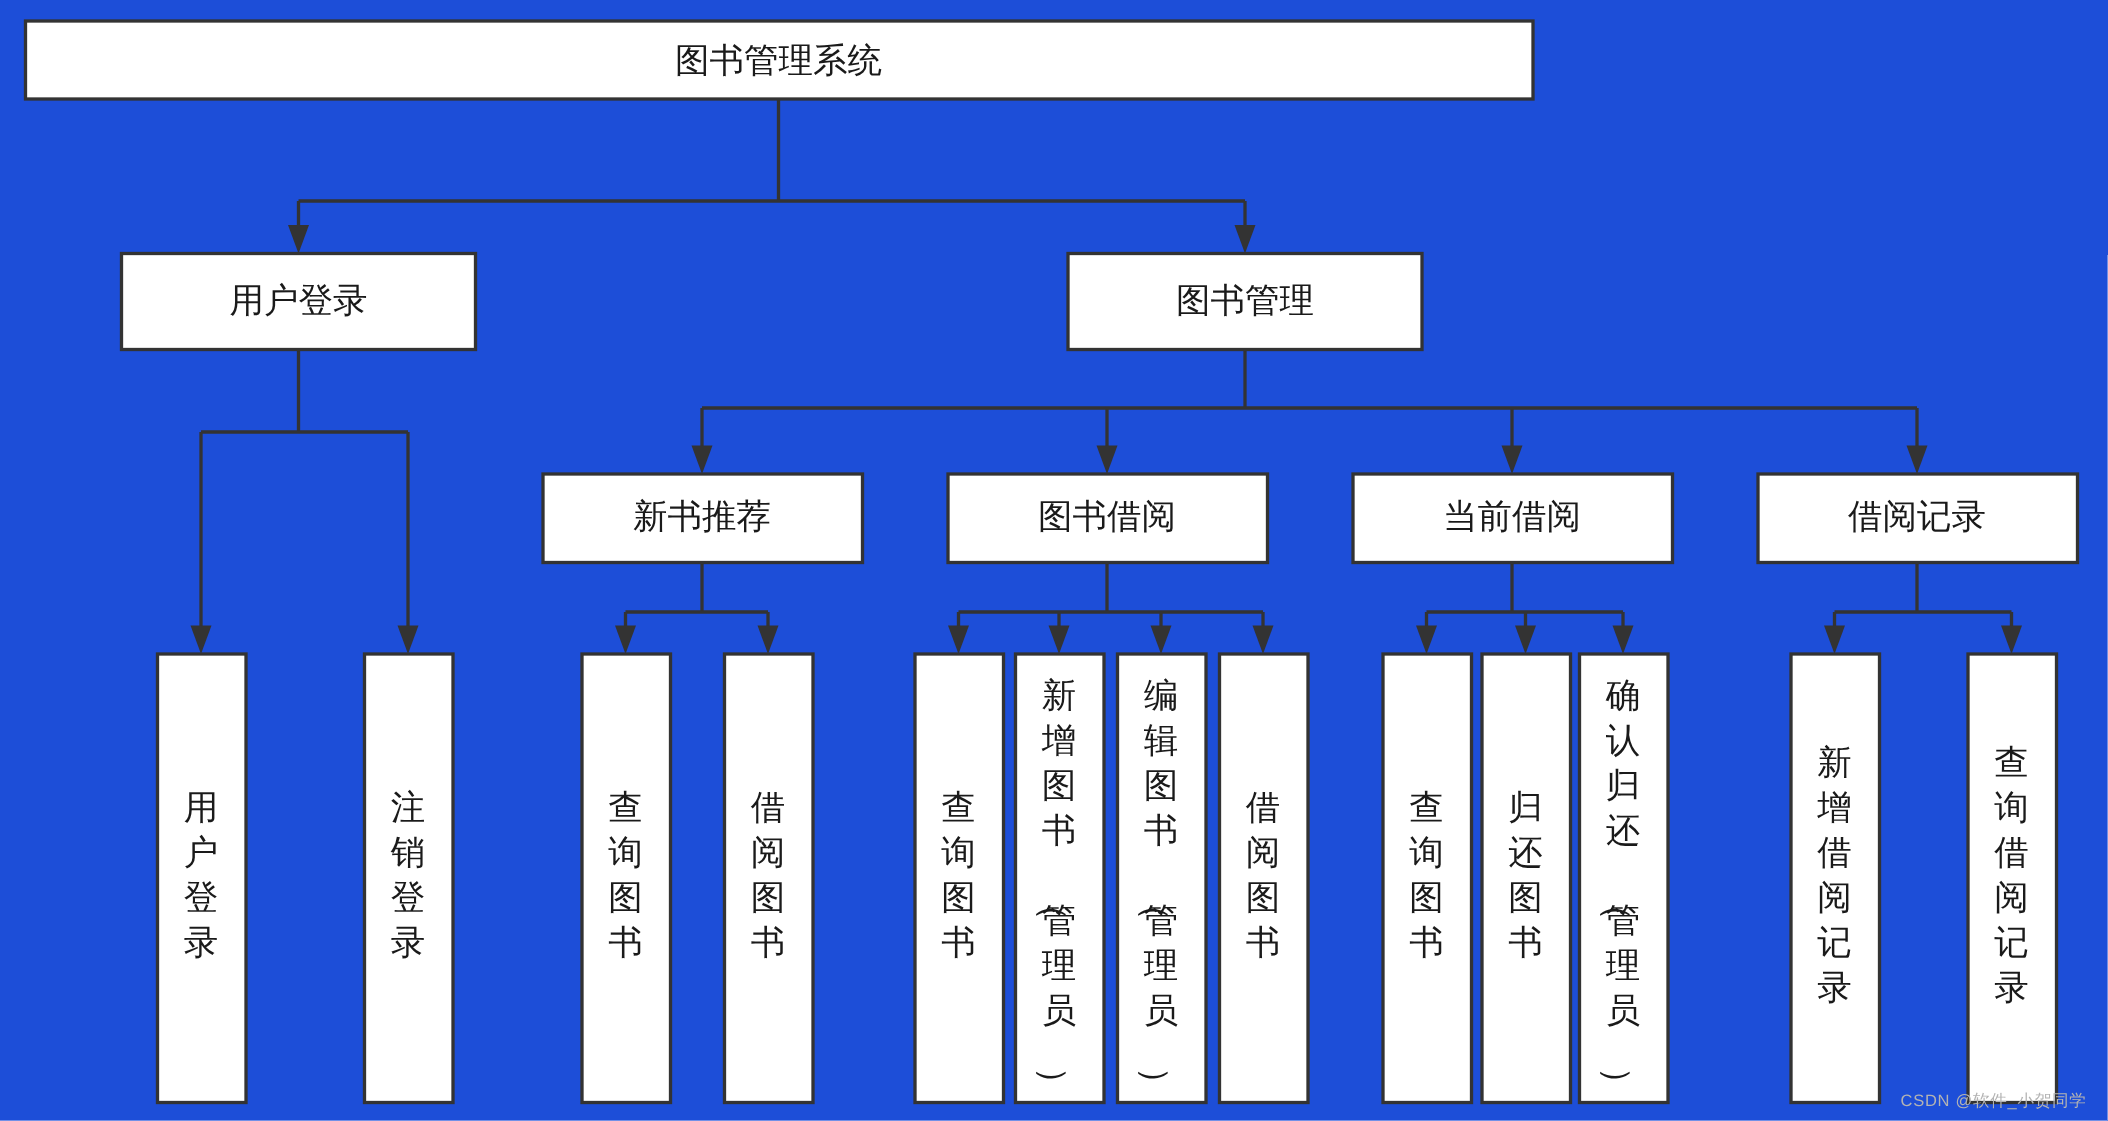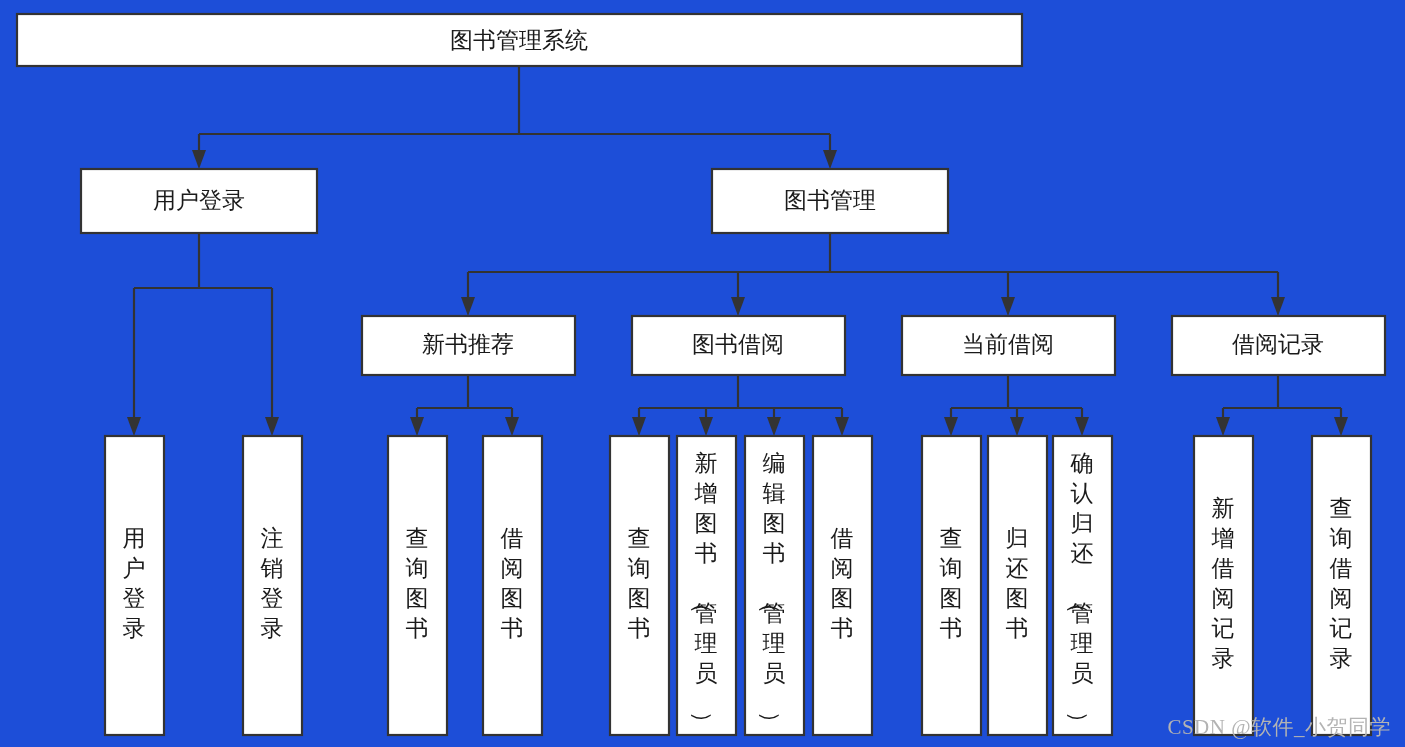--- a/index.html
+++ b/index.html
@@ -51,22 +51,22 @@
   .label-h {
     font-size: 23px;
   }
   .label-v {
     font-size: 23px;
   }
   .watermark {
     position: absolute;
     right: 14px;
     bottom: 6px;
-    font-family: Liberation Serif, serif;
-    font-size: 21px;
+    font-family: Liberation Sans, sans-serif;
+    font-size: 11px;
     color: #b3b3b3;
     letter-spacing: 0.5px;
     white-space: nowrap;
     user-select: none;
   }
 </style>
 </head>
 <body>
 
 <div id="diagram-root">

